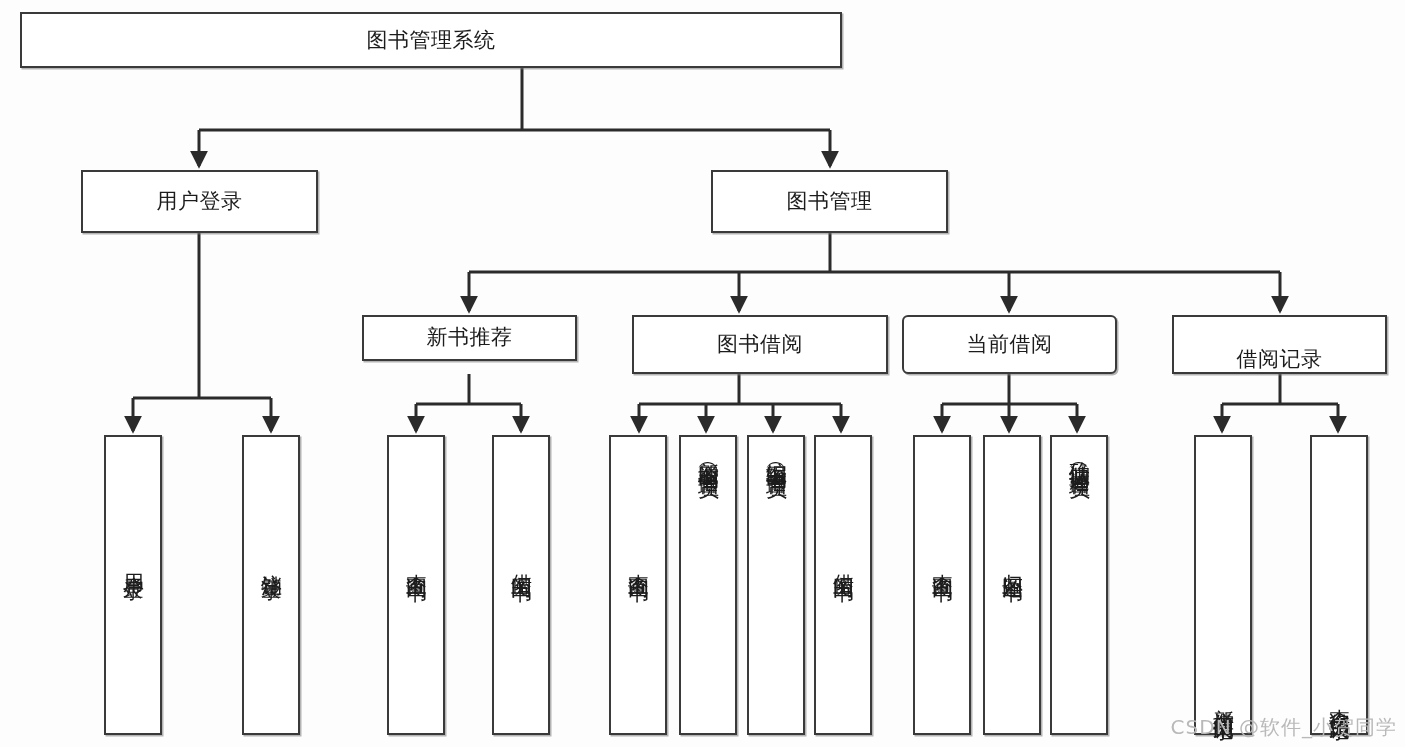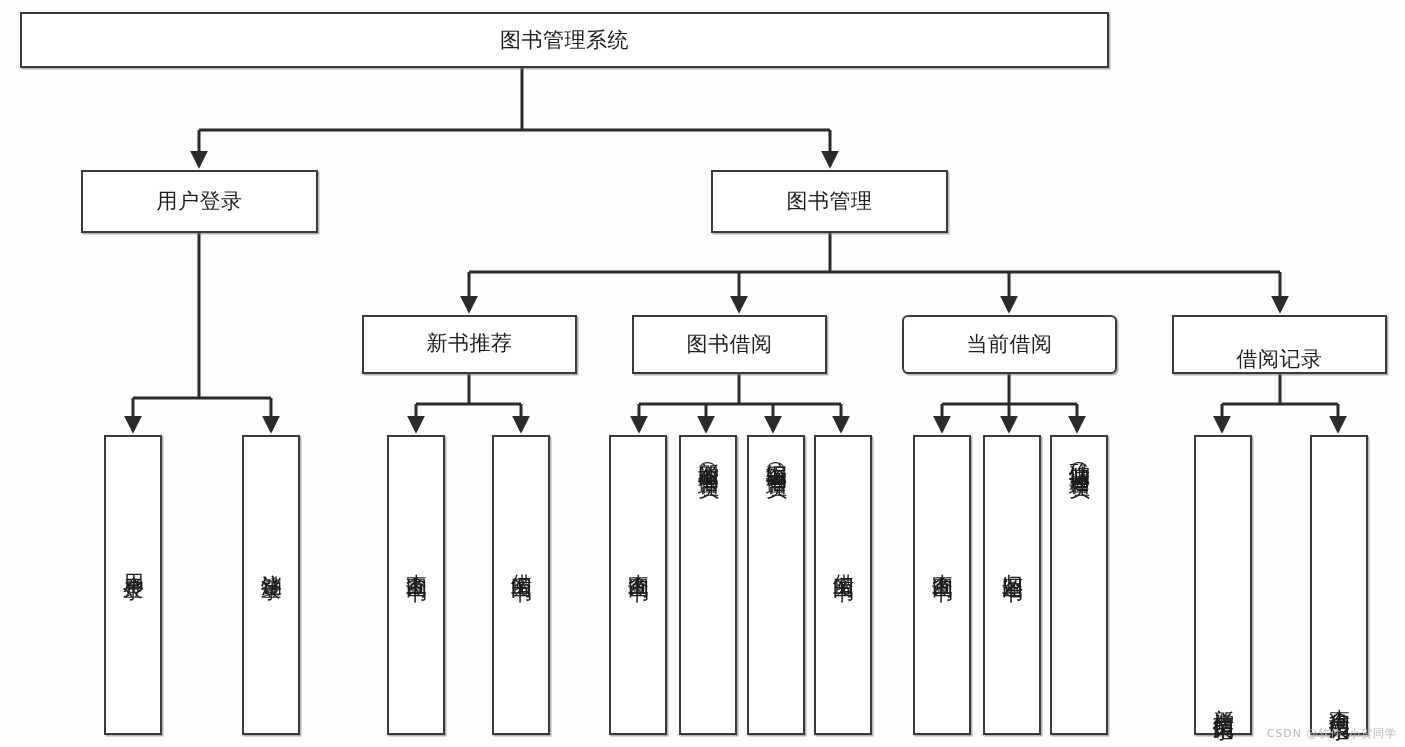--- a/index.html
+++ b/index.html
@@ -65,21 +65,21 @@
   }
   
   .leaf.anchor-bottom { align-items: flex-end; padding-bottom: 26px; }
   .leaf.anchor-mid    { align-items: center; padding-bottom: 46px; }
   .leaf.anchor-top    { align-items: flex-start; padding-top: 8px; }
 
   #watermark {
     position: absolute;
     right: 8px;
     bottom: 6px;
-    font-size: 11px;
+    font-size: 20px;
     color: #b9b9b9;
     letter-spacing: 1px;
     white-space: nowrap;
     margin-top: 25px;
   }
 </style>
 </head>
 <body>
 
 <div id="canvas">
@@ -127,35 +127,35 @@
       <path d="M 1009 404 L 1009 431" marker-end="url(#arrow)"></path>
       <path d="M 1077 404 L 1077 431" marker-end="url(#arrow)"></path>
 
       <path d="M 1280 374 L 1280 404"></path>
       <path d="M 1222 404 L 1338 404"></path>
       <path d="M 1222 404 L 1222 431" marker-end="url(#arrow)"></path>
       <path d="M 1338 404 L 1338 431" marker-end="url(#arrow)"></path>
     </g>
   </svg>
 
-  <div class="node root" style="left:20px; top:12px; width:1089px; height:56px;">
+  <div class="node root" style="left:20px; top:12px; width:822px; height:56px;">
     <span>图书管理系统</span>
   </div>
 
   <div class="node h" style="left:81px; top:170px; width:237px; height:63px;">
     <span>用户登录</span>
   </div>
   <div class="node h" style="left:711px; top:170px; width:237px; height:63px;justify-content:center;">
     <span>图书管理</span>
   </div>
 
-  <div class="node h" style="left:362px; top:315px; width:215px; height:59px;font-family:Liberation Mono, monospace;">
+  <div class="node h" style="left:362px; top:315px; width:215px; height:46px;">
     <span>新书推荐</span>
   </div>
-  <div class="node h" style="left:632px; top:315px; width:195px; height:59px;">
+  <div class="node h" style="left:632px; top:315px; width:256px; height:59px;">
     <span>图书借阅</span>
   </div>
   <div class="node h" style="left:902px; top:315px; width:215px; height:59px;border-radius:6px;">
     <span>当前借阅</span>
   </div>
   <div class="node h" style="left:1172px; top:315px; width:215px; height:59px;align-items:flex-end;">
     <span>借阅记录</span>
   </div>
 
   <div class="leaf anchor-mid" style="left:104px; top:435px; width:58px; height:300px;">

